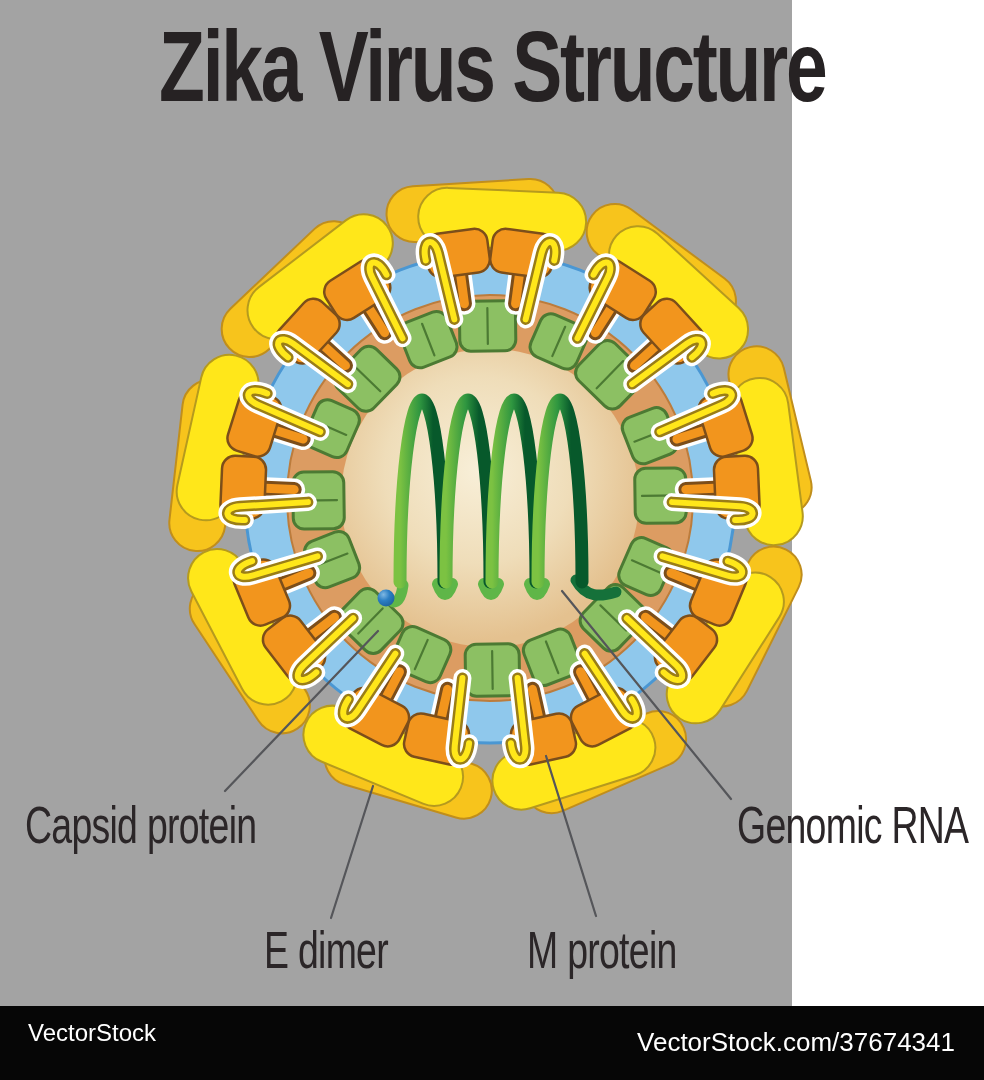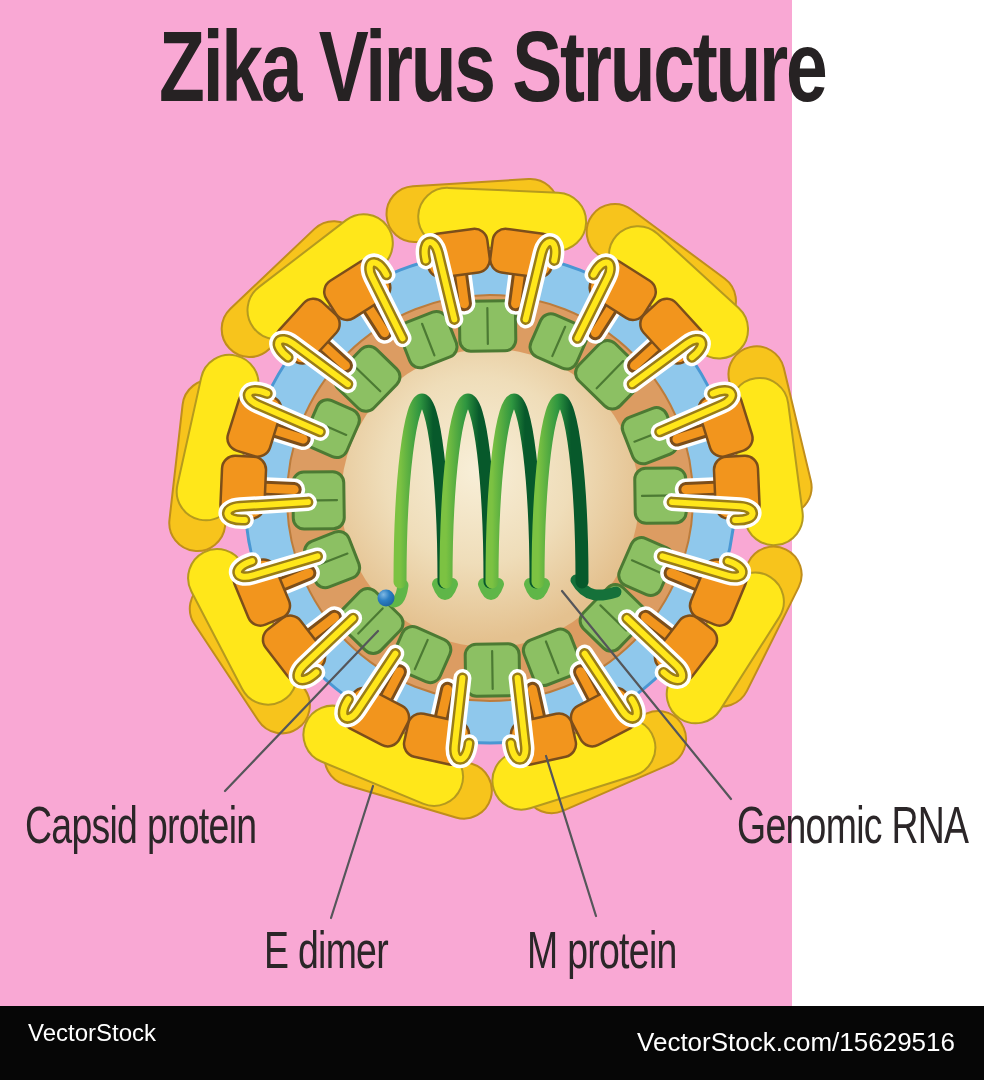--- a/index.html
+++ b/index.html
@@ -1,17 +1,17 @@
 <!DOCTYPE html>
 <html><head>
 <meta charset="utf-8">
 <style>
   html,body{margin:0;padding:0;background:#ffffff;}
   body{width:984px;height:1080px;overflow:hidden;font-family:"Liberation Sans",sans-serif;}
-  .stage{position:relative;width:792px;height:1080px;background:#f9a8d4;}
+  .stage{position:relative;width:792px;height:1080px;background:#a3a3a3;}
   .title-wrap{position:absolute;left:0;top:16px;width:984px;text-align:center;}
   .title-wrap span{display:inline-block;transform:scaleX(.75);transform-origin:center top;
      font-size:100px;font-weight:700;letter-spacing:-3px;color:#262223;line-height:1;}
   svg#virus{position:absolute;left:0;top:0;}
   .diagram-label{position:absolute;font-size:52px;font-weight:400;color:#2b2628;line-height:1;
      transform:scaleX(.72);transform-origin:left top;white-space:nowrap;letter-spacing:-1px;}
   .lbl-capsid{left:25px;top:799px;}
   .lbl-edimer{left:264px;top:924px;}
   .lbl-mprotein{left:527px;top:924px;}
   .lbl-rna{left:737px;top:799px;}
@@ -428,16 +428,16 @@
       </g>
     </svg>
 
   <div class="diagram-label lbl-capsid">Capsid protein</div>
   <div class="diagram-label lbl-edimer">E dimer</div>
   <div class="diagram-label lbl-mprotein">M protein</div>
   <div class="diagram-label lbl-rna">Genomic RNA</div>
 
   <div class="watermark-bar">
     <span class="wm-left">VectorStock</span>
-    <span class="wm-right">VectorStock.com/15629516</span>
+    <span class="wm-right">VectorStock.com/37674341</span>
   </div>
 
 </div>
 
 </body></html>

